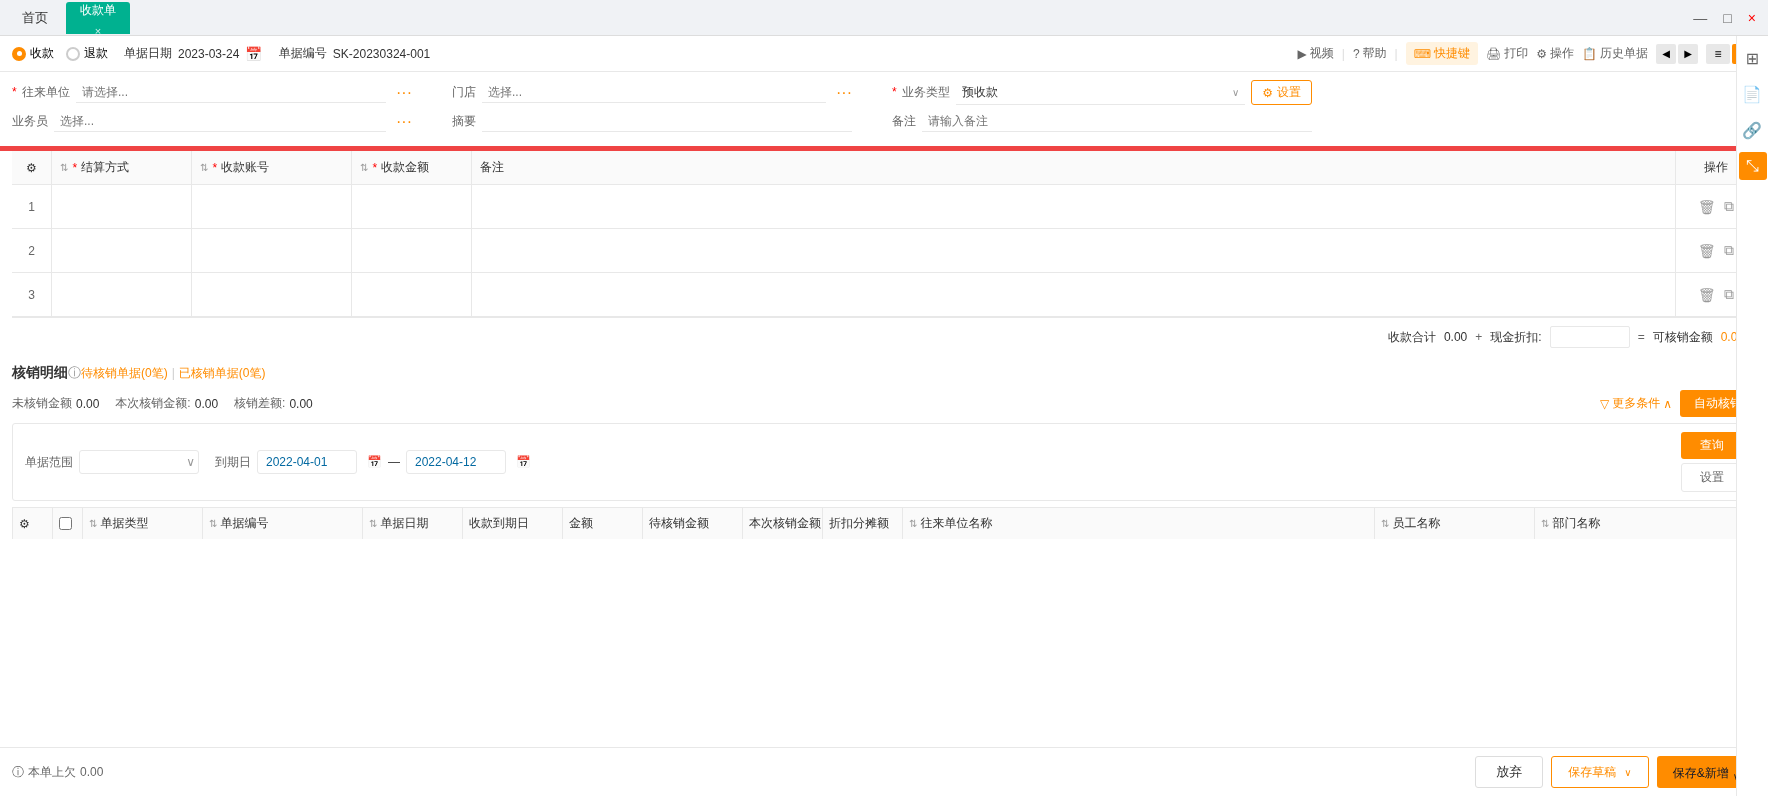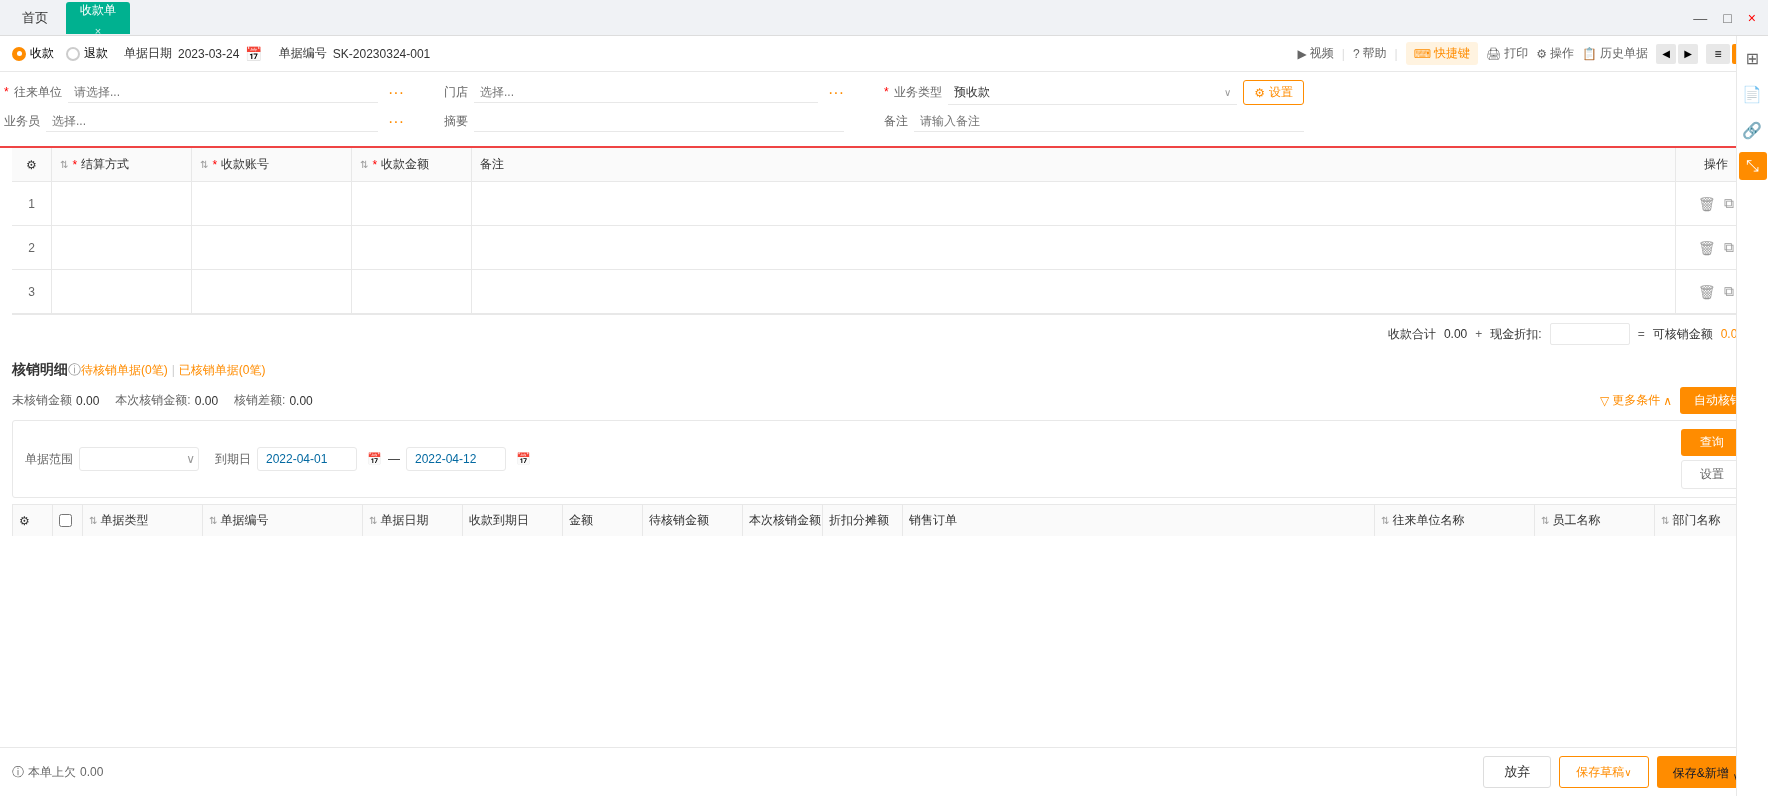--- a/index.html
+++ b/index.html
@@ -43,21 +43,21 @@
     .toolbar-right { margin-left: auto; display: flex; gap: 8px; align-items: center; }
     .toolbar-action { display: flex; align-items: center; gap: 3px; color: #666; cursor: pointer; font-size: 12px; }
     .toolbar-divider { color: #ddd; }
     .nav-arrows { display: flex; gap: 2px; }
     .nav-arrow { width: 20px; height: 20px; background: #e8e8e8; display: flex; align-items: center; justify-content: center; cursor: pointer; border-radius: 2px; font-size: 10px; }
     .layout-btns { display: flex; gap: 2px; }
     .layout-btn { width: 24px; height: 20px; background: #e8e8e8; display: flex; align-items: center; justify-content: center; cursor: pointer; border-radius: 2px; }
     .layout-btn.active { background: #ff8c00; color: #fff; }
 
     
-    .form-area { padding: 8px 4px; border-bottom: 2px solid #ef4444; background: #fff; }
+    .form-area { padding: 8px 12px; border-bottom: 5px solid #ef4444; background: #fff; }
     .form-row { display: flex; align-items: center; gap: 0; margin-bottom: 6px; }
     .form-field { display: flex; align-items: center; flex: 1; gap: 6px; }
     .field-label { color: #666; white-space: nowrap; min-width: fit-content; }
     .field-required { color: #f00; margin-right: 2px; }
     .field-input {
       flex: 1; border: none; border-bottom: 1px solid #e8e8e8; padding: 3px 6px;
       color: #999; outline: none; font-size: 12px; background: transparent;
     }
     .field-more { color: #ff8c00; cursor: pointer; margin-left: 4px; font-size: 16px; }
     .field-select-box {
@@ -162,21 +162,21 @@
     
     .bottom-bar {
       margin-top: auto; display: flex; align-items: center; padding: 8px 12px;
       border-top: 1px solid #e8e8e8; background: #fff; gap: 12px;
     }
     .bottom-info { display: flex; align-items: center; gap: 4px; color: #666; }
     .bottom-actions { margin-left: auto; display: flex; gap: 8px; }
     .btn-abandon { background: #fff; color: #333; border: 1px solid #ddd; padding: 6px 20px; border-radius: 3px; cursor: pointer; font-size: 13px; }
     .btn-save-draft {
       background: #fff; color: #ff8c00; border: 1px solid #ff8c00; padding: 6px 16px;
-      border-radius: 3px; cursor: pointer; font-size: 13px; display: flex; align-items: center; gap: 0;
+      border-radius: 3px; cursor: pointer; font-size: 13px; display: flex; align-items: center; gap: 8px;
     }
     .btn-save-new {
       background: #ff8c00; color: #0f172a; border: none; padding: 6px 16px;
       border-radius: 3px; cursor: pointer; font-size: 13px; display: flex; align-items: flex-end; gap: 4px;
     }
     .btn-dropdown-arrow { font-size: 10px; }
 
     
     .right-sidebar {
       position: absolute; right: 0; top: 36px; width: 32px;
@@ -483,23 +483,20 @@
         <span>金额</span>
       </div>
       <div class="detail-th">
         <span>待核销金额</span>
       </div>
       <div class="detail-th">
         <span>本次核销金额</span>
       </div>
       <div class="detail-th">
         <span>折扣分摊额</span>
-      </div>
-      <div class="detail-th">
-        <span>销售订单</span>
       </div>
       <div class="detail-th">
         <span class="sort-icon">⇅</span>
         <span>往来单位名称</span>
       </div>
       <div class="detail-th">
         <span class="sort-icon">⇅</span>
         <span>员工名称</span>
       </div>
       <div class="detail-th">

